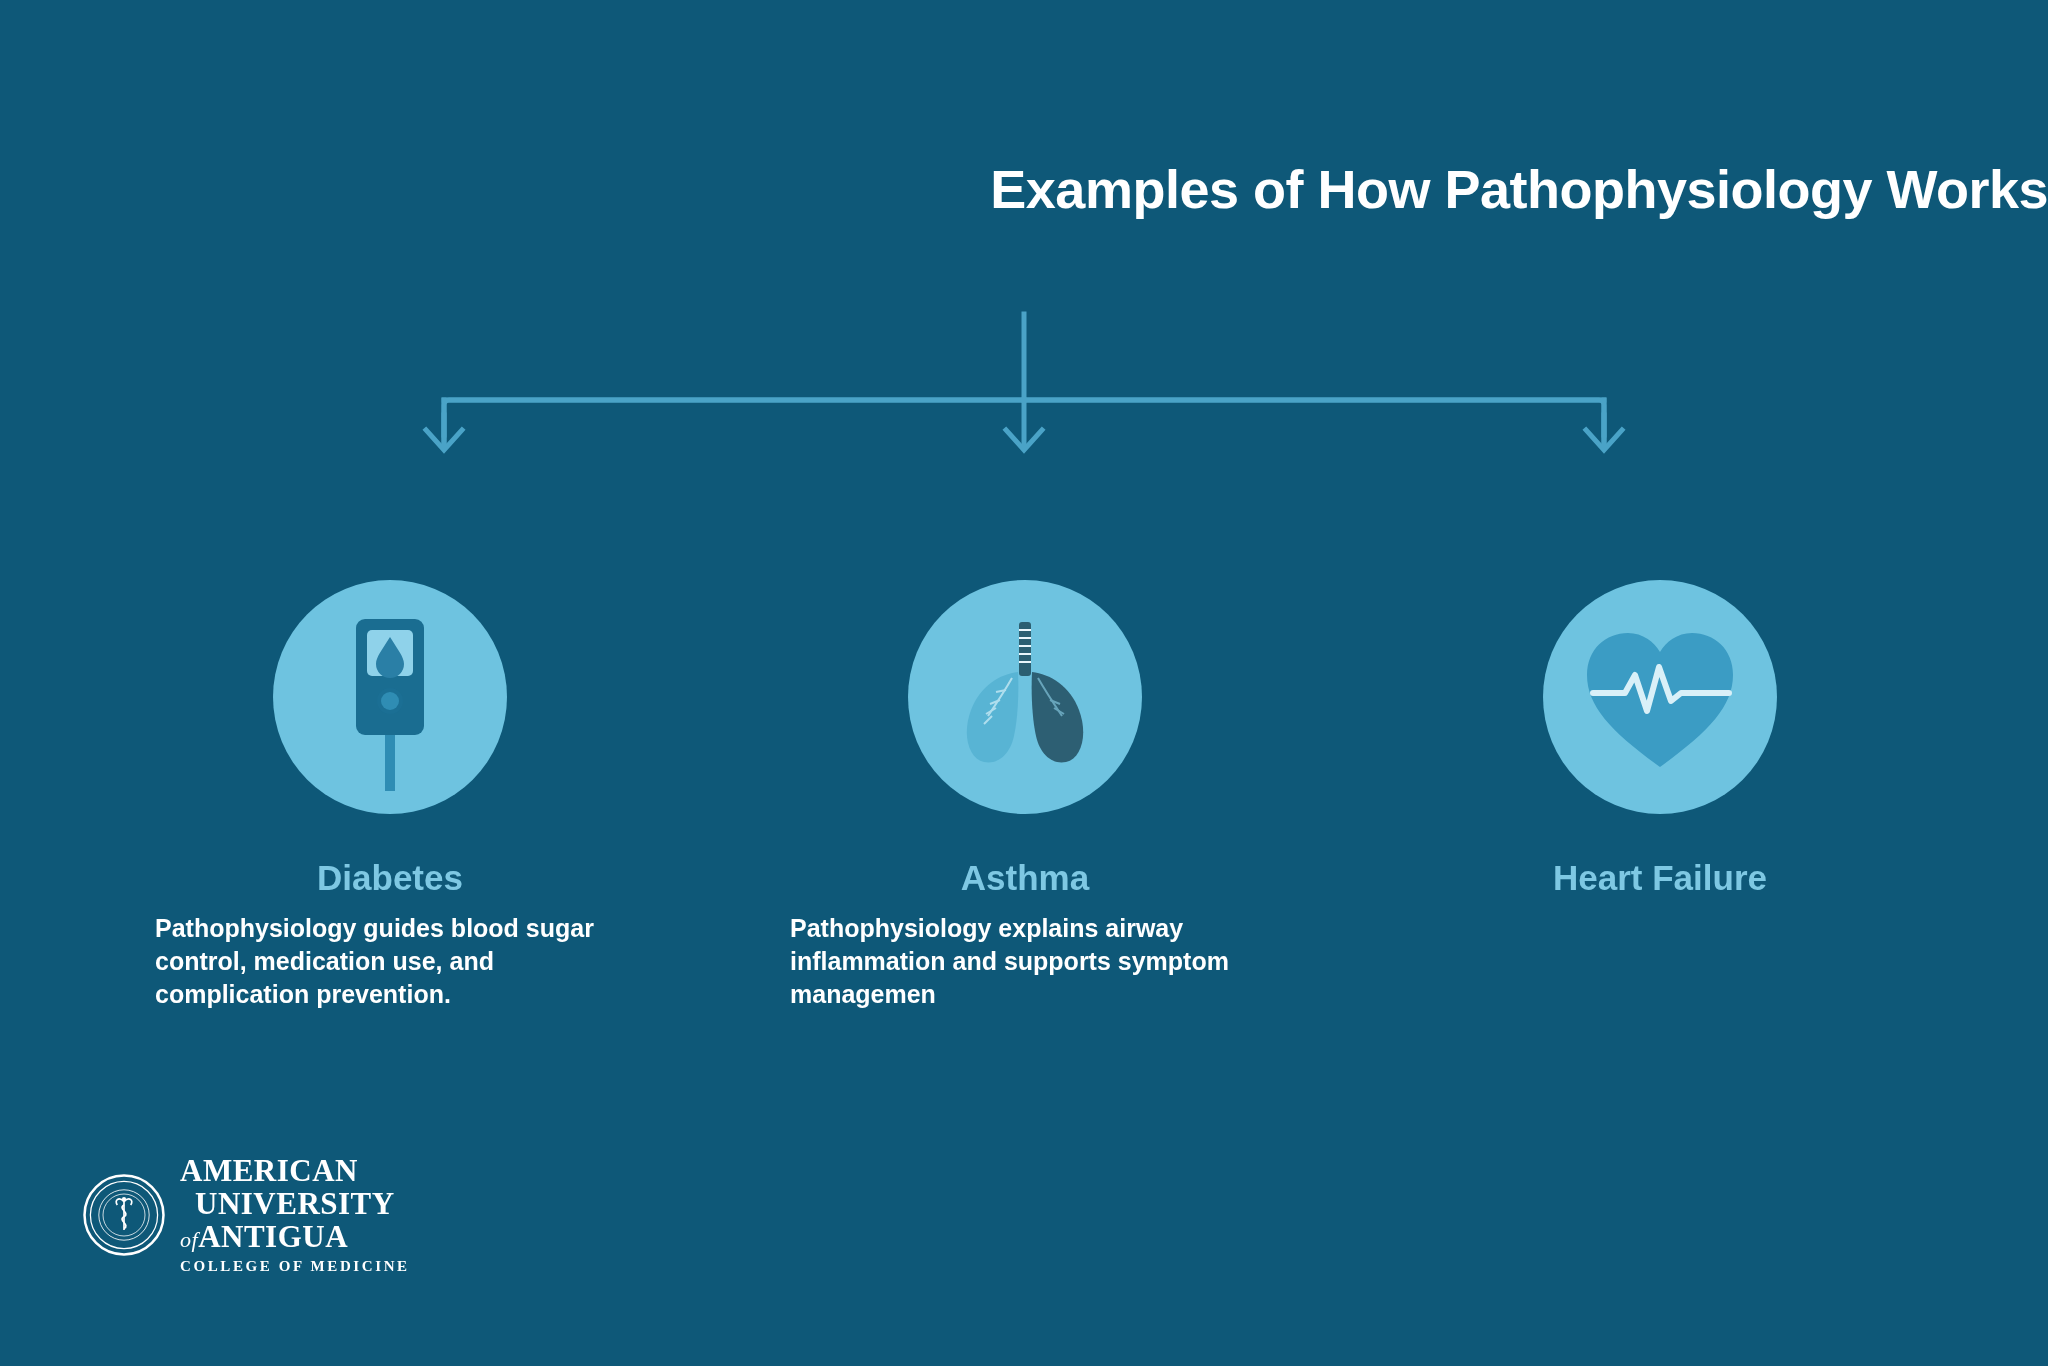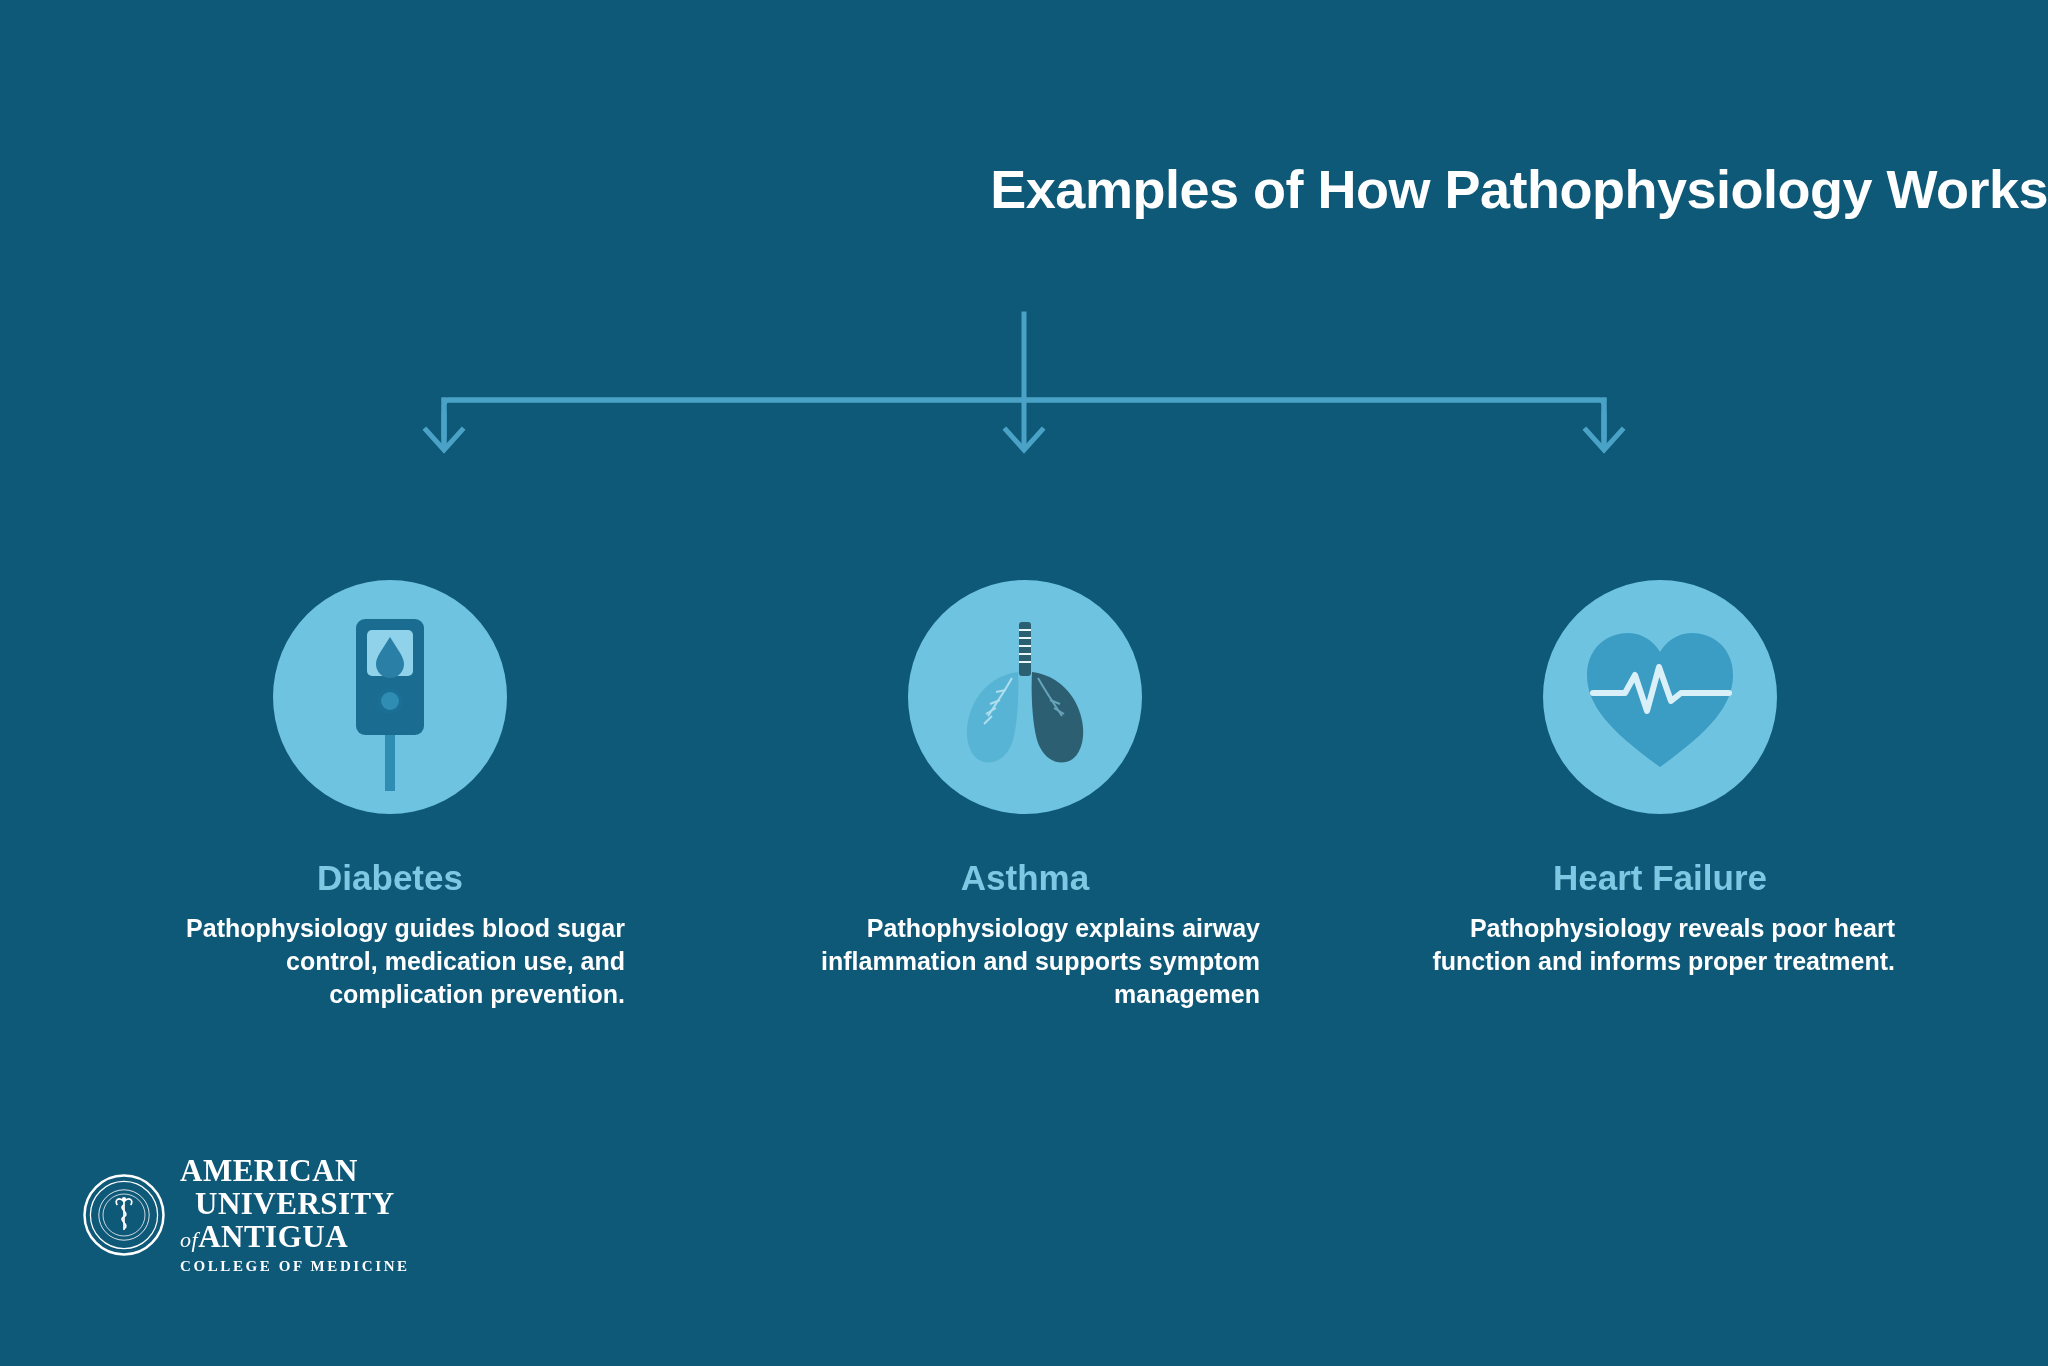--- a/index.html
+++ b/index.html
@@ -80,21 +80,21 @@
     font-size: 35px;
     font-weight: bold;
     text-align: center;
   }
 
   .col-desc {
     margin-top: 14px;
     color: #ffffff;
     font-size: 25px;
     line-height: 1.32;
-    text-align: right;
+    text-align: left;
     font-weight: bold;
     max-width: 470px;
   }
 
   
   .logo {
     position: absolute;
     left: 82px;
     bottom: 92px;
     display: flex;
@@ -212,21 +212,20 @@
     </div>
 
     <div class="column">
       <div class="icon-circle">
         <svg width="175" height="165" viewBox="0 0 175 165">
           <path d="M87 152 C 40 118, 14 92, 14 60 C 14 34, 33 18, 55 18 C 70 18, 81 27, 87 37 C 93 27, 104 18, 119 18 C 141 18, 160 34, 160 60 C 160 92, 134 118, 87 152 Z" fill="#3b9cc4"></path>
           <polyline points="20,78 52,78 62,60 74,96 86,52 98,86 108,78 156,78" fill="none" stroke="#d9f0f8" stroke-width="6" stroke-linejoin="round" stroke-linecap="round"></polyline>
         </svg>
       </div>
       <div class="col-title">Heart Failure</div>
-      <div class="col-desc">Pathophysiology reveals poor heart function and informs proper treatment.</div>
     </div>
 
   </div>
 
   <div class="logo">
     <svg class="logo-seal" viewBox="0 0 100 100">
       <circle cx="50" cy="50" r="47" fill="none" stroke="#ffffff" stroke-width="3"></circle>
       <circle cx="50" cy="50" r="40" fill="none" stroke="#ffffff" stroke-width="1.5"></circle>
       <circle cx="50" cy="50" r="30" fill="none" stroke="#ffffff" stroke-width="1"></circle>
       <g stroke="#ffffff" stroke-width="1" opacity="0.9">

